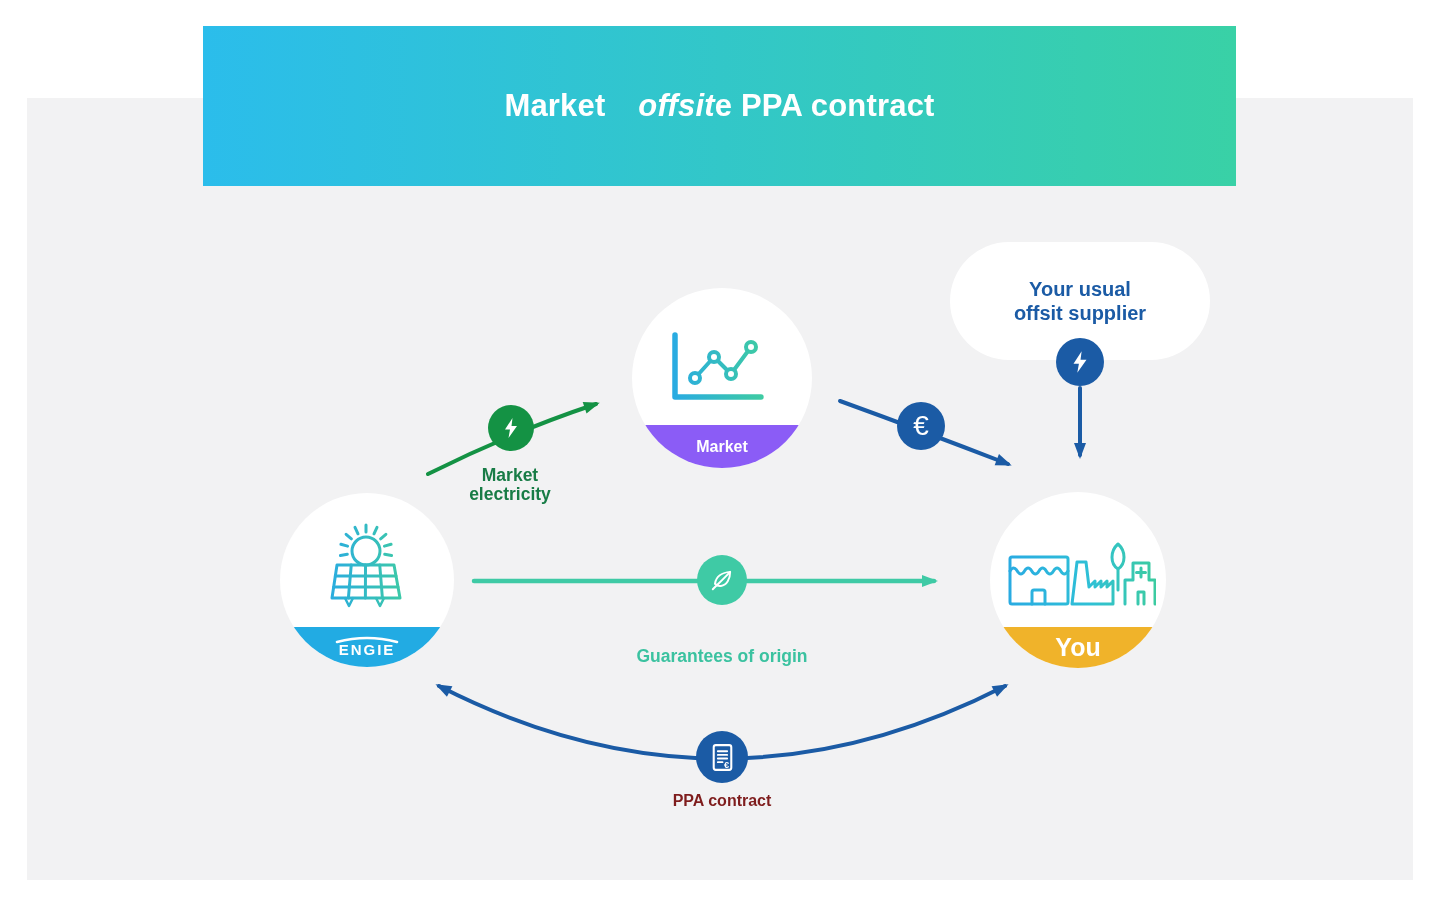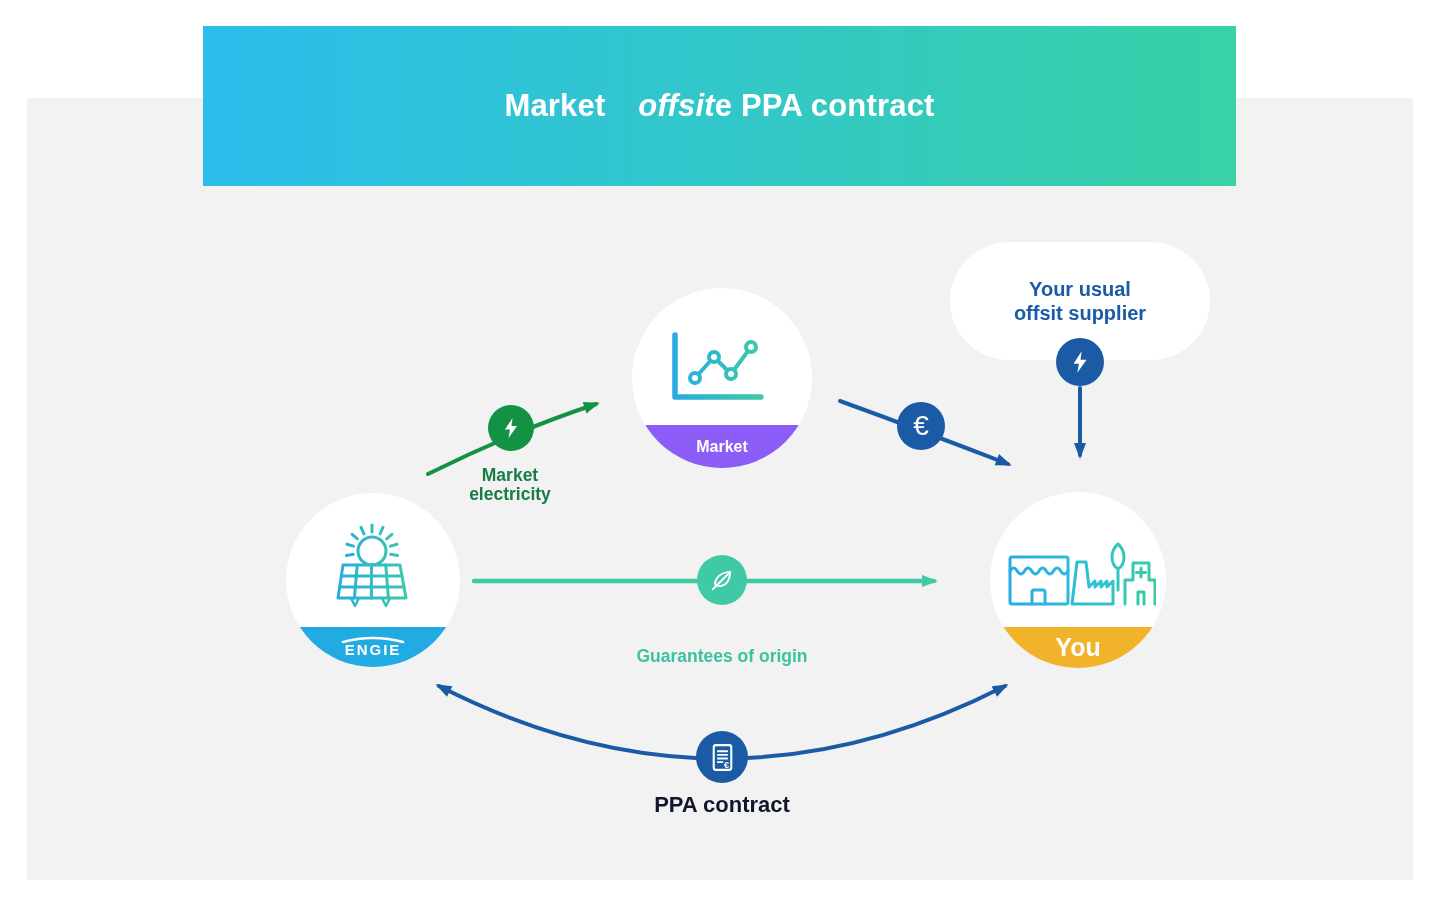--- a/index.html
+++ b/index.html
@@ -21,21 +21,21 @@
   .arrows { position:absolute; left:0; top:0; z-index:3; }
 
   .node { position:absolute; background:#fff; border-radius:50%; overflow:hidden; z-index:4; }
   .node .band {
     position:absolute; left:0; bottom:0; width:100%;
     display:flex; align-items:center; justify-content:center;
     color:#fff; font-weight:700;
   }
   #node-market { left:632px; top:288px; width:180px; height:180px; }
   #node-market .band { height:43px; background:#8b5cf6; font-size:16px; }
-  #node-engie  { left:286px; top:493px; width:174px; height:174px; }
+  #node-engie  { left:280px; top:493px; width:174px; height:174px; }
   #node-engie .band { height:40px; background:#22abe3; }
   #node-you    { left:990px; top:492px; width:176px; height:176px; }
   #node-you .band { height:41px; background:#f0b32a; font-size:25px; }
   .node .icon { position:absolute; }
   #icon-chart { left:36px; top:40px; }
   #icon-solar { left:42px; top:20px; }
   #icon-buildings { left:16px; top:48px; }
 
   .pill {
     position:absolute; left:950px; top:242px; width:260px; height:118px; z-index:4;
@@ -50,21 +50,21 @@
   }
   #badge-green-bolt    { left:488px;  top:405px; width:46px; height:46px; background:#149244; }
   #badge-euro          { left:897px;  top:402px; width:48px; height:48px; background:#1b5ba5; font-size:28px; font-weight:400; }
   #badge-supplier-bolt { left:1056px; top:338px; width:48px; height:48px; background:#1b5ba5; }
   #badge-leaf          { left:697px;  top:555px; width:50px; height:50px; background:#3fcaa5; }
   #badge-doc           { left:696px;  top:731px; width:52px; height:52px; background:#1b5ba5; }
 
   .flow-label { position:absolute; z-index:5; font-weight:700; text-align:center; }
   #label-green      { left:430px; top:466px; width:160px; font-size:17.5px; line-height:19px; color:#187c46; }
   #label-guarantees { left:572px; top:646px; width:300px; font-size:17.5px; color:#3bc2a0; }
-  #label-ppa        { left:622px; top:792px; width:200px; font-size:22px;  color:#0f172a;text-align:center; }
+  #label-ppa        { left:622px; top:792px; width:200px; font-size:16px;  color:#7f1d1d;text-align:center; }
 
   svg text { font-family:"Liberation Sans","DejaVu Sans",sans-serif; }
 </style>
 </head>
 <body>
 
 <div class="page">
 
   <div class="panel"></div>
 

